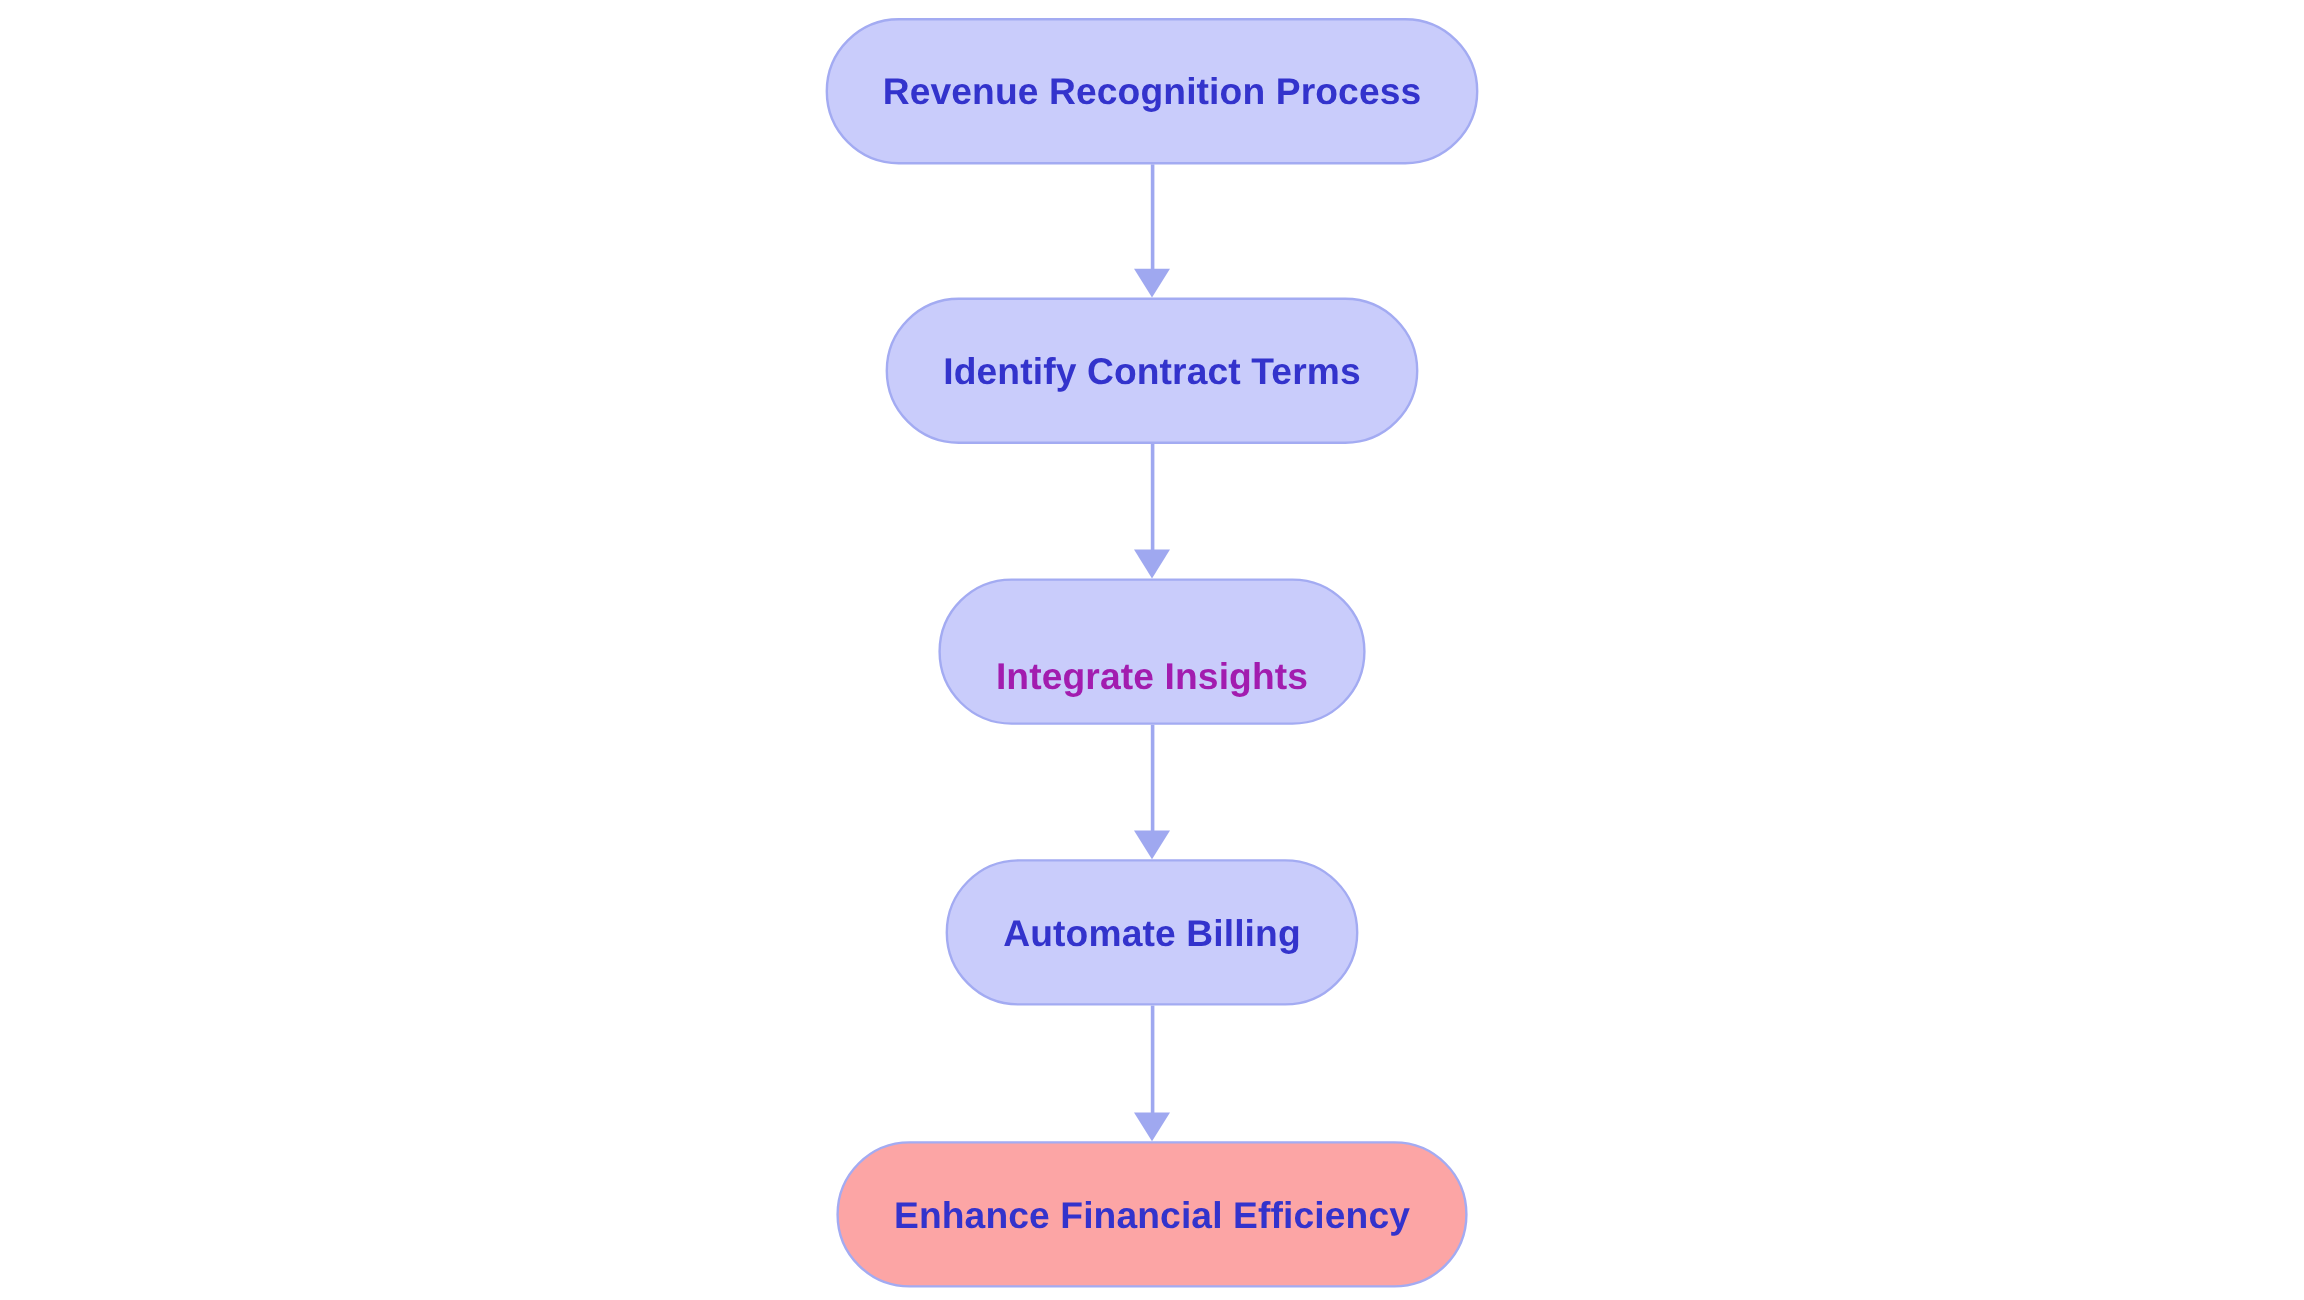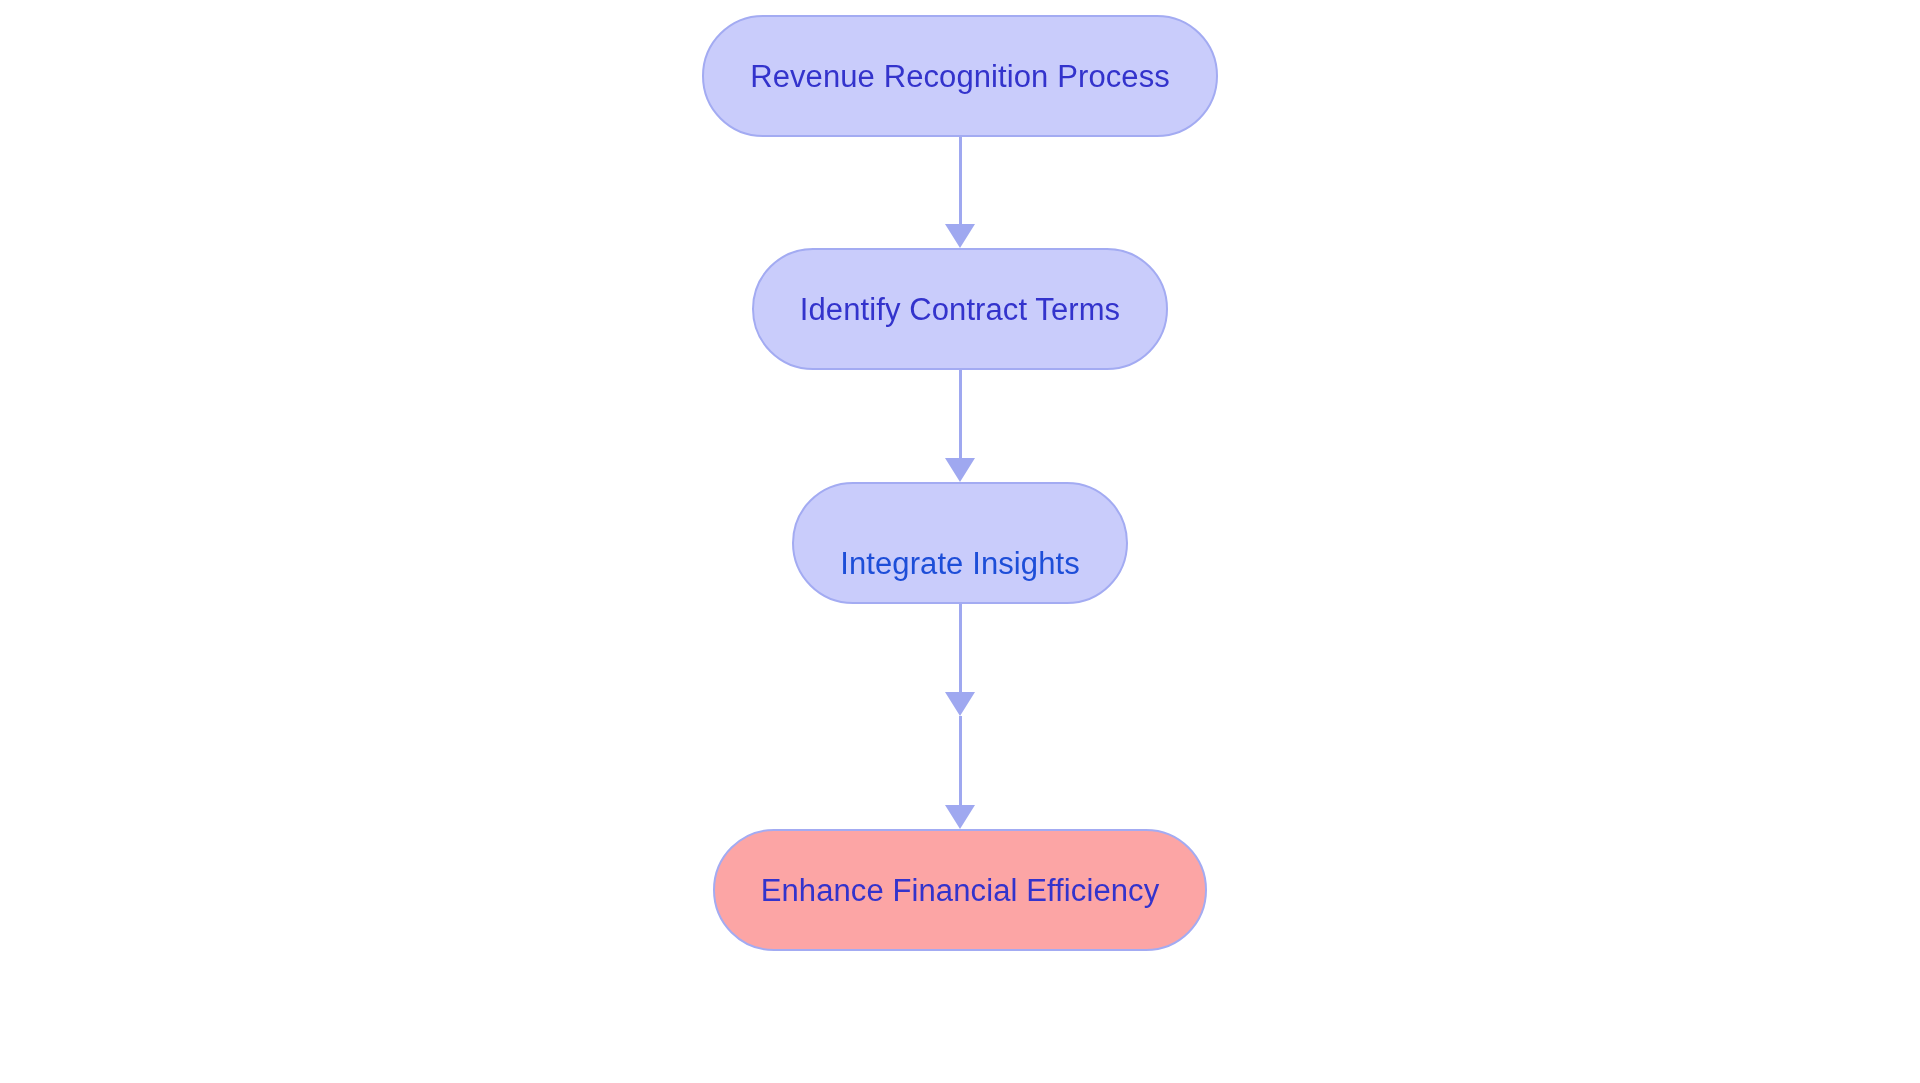--- a/index.html
+++ b/index.html
@@ -42,21 +42,21 @@
     background: #c9ccfb;
     border: 2px solid #a3abf2;
     display: flex;
     align-items: center;
     justify-content: center;
     padding: 0 46px;
     flex: 0 0 auto;
   }
   .node-label {
     font-size: 31px;
-    font-weight: 400;
+    font-weight: 700;
     color: #3333cc;
     letter-spacing: 0.1px;
     white-space: nowrap;
     line-height: 1;
   }
 
   
   .connector {
     position: relative;
     width: 32px;
@@ -109,28 +109,31 @@
     <div class="node" style="background: rgb(201, 204, 251); border-color: rgb(163, 171, 242);">
       <span class="node-label" style="color: rgb(51, 51, 204); text-align: center;">Identify Contract Terms</span>
     </div>
 
     <div class="connector gap-2">
       <div class="connector-line" style="background: rgb(159, 168, 240);"></div>
       <div class="connector-arrowhead" style="border-top-color: rgb(159, 168, 240);"></div>
     </div>
 
     <div class="node" style="background: rgb(201, 204, 251); border-color: rgb(163, 171, 242);">
-      <span class="node-label" style="color: #1d4ed8; margin-top: 40px;">Integrate Insights</span>
+      <span class="node-label" style="color: #a21caf; margin-top: 40px;">Integrate Insights</span>
     </div>
 
     <div class="connector gap-3">
       <div class="connector-line" style="background: rgb(159, 168, 240);"></div>
       <div class="connector-arrowhead" style="border-top-color: rgb(159, 168, 240);"></div>
     </div>
 
+    <div class="node" style="background: rgb(201, 204, 251); border-color: rgb(163, 171, 242);">
+      <span class="node-label" style="color: rgb(51, 51, 204);">Automate Billing</span>
+    </div>
 
     <div class="connector gap-4">
       <div class="connector-line" style="background: rgb(159, 168, 240);"></div>
       <div class="connector-arrowhead" style="border-top-color: rgb(159, 168, 240);"></div>
     </div>
 
     <div class="node" style="background: #fca5a5; border-color: rgb(163, 171, 242);">
       <span class="node-label" style="color: rgb(51, 51, 204);">Enhance Financial Efficiency</span>
     </div>
 

